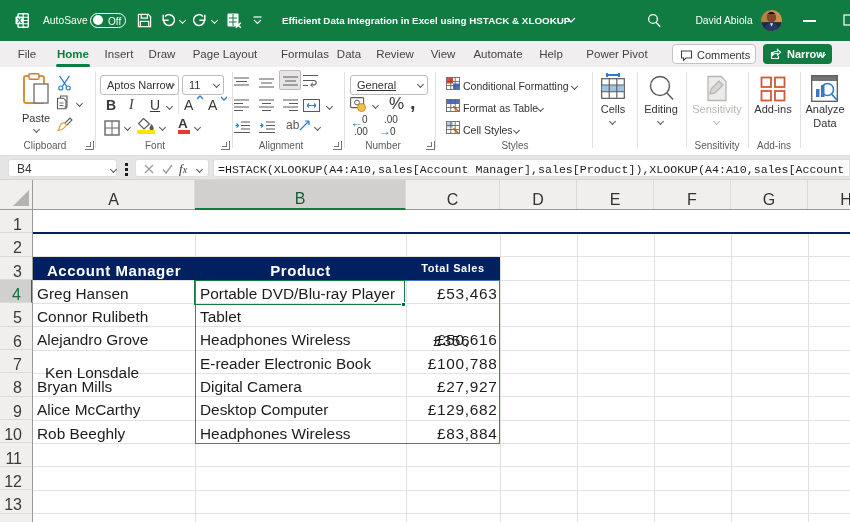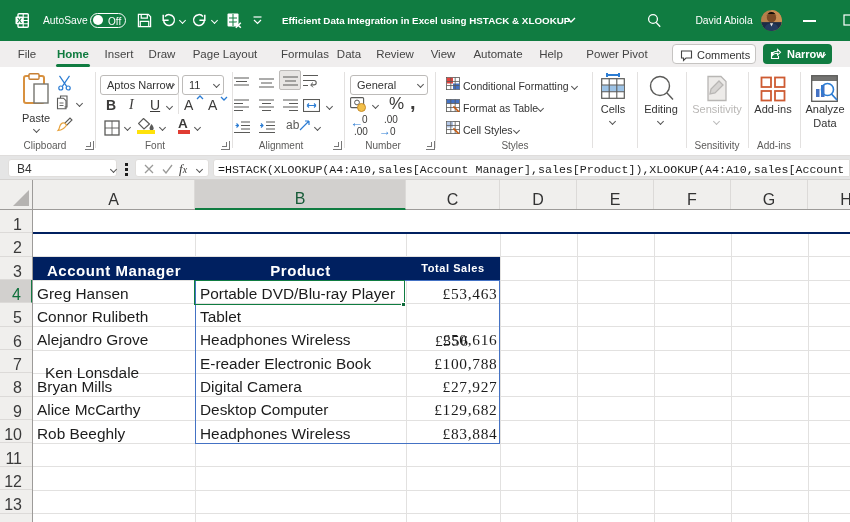--- a/index.html
+++ b/index.html
@@ -26,21 +26,21 @@
   
   #fbar { position:absolute; left:0; top:156px; width:850px; height:24px; background:#e5e5e5; border-bottom:1px solid #D5D3D1; }
   .fbox { position:absolute; top:3px; height:18px; background:#fff; border:1px solid #E0DEDC; border-radius:3px; }
   
   #grid { position:absolute; left:0; top:180px; width:850px; height:342px; background:#fff; }
   #colhdr { position:absolute; left:0; top:0; width:850px; height:30px; background:#F0EFED; border-bottom:1px solid #9D9B99; }
   .ch { position:absolute; top:0; height:29px; line-height:39px; text-align:center; font-size:16px; color:#333; border-right:1px solid #DCDAD8; }
   .rh { position:absolute; left:0; width:32px; background:#F0EFED; border-bottom:1px solid #DCDAD8; font-size:16px; color:#3a3a3a; text-align:right; padding-right:10px; }
   #rowhdrcol { position:absolute; left:0; top:30px; width:33px; height:312px; background:#F0EFED; border-right:1px solid #9D9B99; }
   .cell { position:absolute; font-size:15.4px; color:#1c1c1c; white-space:nowrap; }
-  .amt { letter-spacing:0.7px;font-family:Liberation Serif, serif; }
+  .amt { letter-spacing:0.7px; }
 </style>
 </head>
 <body>
 <div id="app">
   <div id="titlebar">
 
     <svg class="abs" style="left:15px;top:13px" width="14" height="15" viewBox="0 0 14 15">
       <rect x="3" y="0.7" width="10.3" height="13.6" rx="1" fill="none" stroke="#fff" stroke-width="1.4"></rect>
       <path d="M8.2 1 v13 M8.2 4.2 h5 M8.2 7.5 h5 M8.2 10.8 h5" stroke="#fff" stroke-width="1.1"></path>
       <rect x="0.5" y="3.6" width="7.7" height="7.7" rx="0.8" fill="#fff"></rect>
@@ -257,21 +257,21 @@
     </svg>
     <div class="abs" style="left:286px;top:51px;font-size:12px;color:#5a5a58;">ab</div>
     <svg class="icn" style="left:299px;top:52px" width="12" height="12" viewBox="0 0 12 12" stroke="#2B7CD3" stroke-width="1.2" fill="none">
         <path d="M1 11 L10 2 M10 2 v4 M10 2 h-4"></path>
       </svg>
     <div class="chev" style="left:314px;top:57px"></div>
     <div class="rsep" style="left:344px"></div>
     <div class="glabel" style="left:281px">Alignment</div>
     <div class="launcher" style="left:333px"></div>
 
-    <div class="combo" style="left:350px;top:8px;width:78px;">General</div>
+    <div class="combo" style="left:350px;top:8px;width:78px;text-decoration:underline;">General</div>
     <div class="chev" style="left:417px;top:14px"></div>
 
     <svg class="icn" style="left:350px;top:30px" width="17" height="15" viewBox="0 0 17 15">
       <rect x="0.6" y="0.6" width="13" height="10" rx="1" fill="#fff" stroke="#5a5a58" stroke-width="1.1"></rect>
       <circle cx="7" cy="5.5" r="2.4" fill="none" stroke="#5a5a58" stroke-width="1"></circle>
       <circle cx="11.5" cy="10.5" r="4" fill="#F2C04A" stroke="#C88D2B" stroke-width="1"></circle>
     </svg>
     <div class="chev" style="left:372px;top:35px"></div>
     <div class="abs" style="left:389px;top:27px;font-size:17px;color:#3b3a39;">%</div>
     <div class="abs" style="left:410px;top:24px;font-size:20px;font-weight:bold;color:#3b3a39;">,</div>

